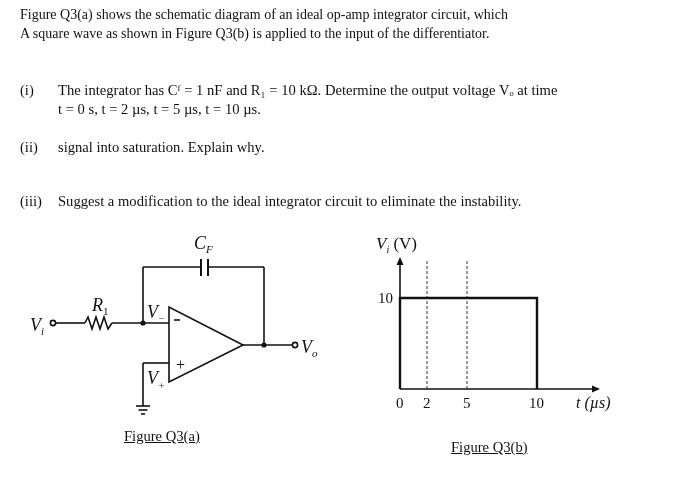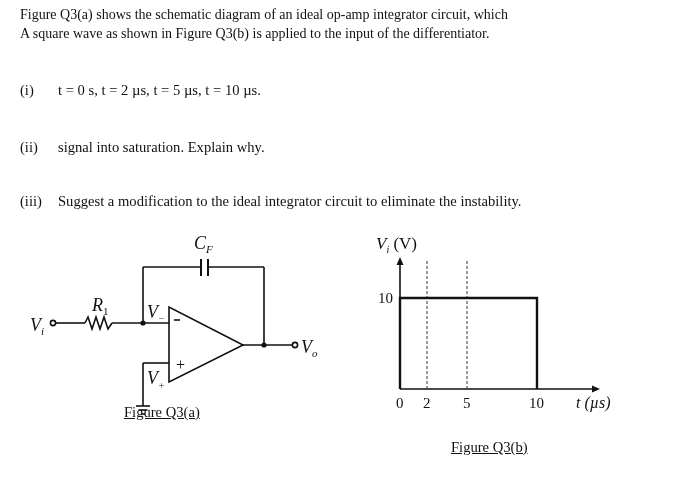--- a/index.html
+++ b/index.html
@@ -17,20 +17,21 @@
 <body>
 
 <div class="intro">
   <div>Figure Q3(a) shows the schematic diagram of an ideal op-amp integrator circuit, which</div>
   <div>A square wave as shown in Figure Q3(b) is applied to the input of the differentiator.</div>
 </div>
 
 <div class="q" style="top:81px">
   <span class="num">(i)</span>
   <div class="body">
+    <div>The integrator has Cᶠ = 1 nF and R₁ = 10 kΩ. Determine the output voltage Vₒ at time</div>
     <div>t = 0 s, t = 2 µs, t = 5 µs, t = 10 µs.</div>
   </div>
 </div>
 <div class="q" style="top:138px">
   <span class="num">(ii)</span>
   <div class="body">
     <div>signal into saturation. Explain why.</div>
   </div>
 </div>
 <div class="q" style="top:192px">
@@ -85,14 +86,14 @@
   </g>
   <text x="376" y="249" font-size="17"><tspan font-style="italic">V</tspan><tspan font-size="10" dy="4" font-style="italic">i</tspan><tspan dy="-4"> (V)</tspan></text>
   <text x="378" y="303" font-size="15">10</text>
   <text x="396" y="408" font-size="15">0</text>
   <text x="423" y="408" font-size="15">2</text>
   <text x="463" y="408" font-size="15">5</text>
   <text x="529" y="408" font-size="15">10</text>
   <text x="576" y="408" font-size="16"><tspan font-style="italic">t</tspan><tspan font-style="italic"> (µs)</tspan></text>
 </svg>
 
-<div class="cap" style="left:124px; top:404px;font-family:Liberation Serif, serif;">Figure Q3(a)</div>
+<div class="cap" style="left:124px; top:428px;font-family:Liberation Serif, serif;">Figure Q3(a)</div>
 <div class="cap" style="left:451px; top:428px;margin-top:11px;">Figure Q3(b)</div>
 
 </body></html>

